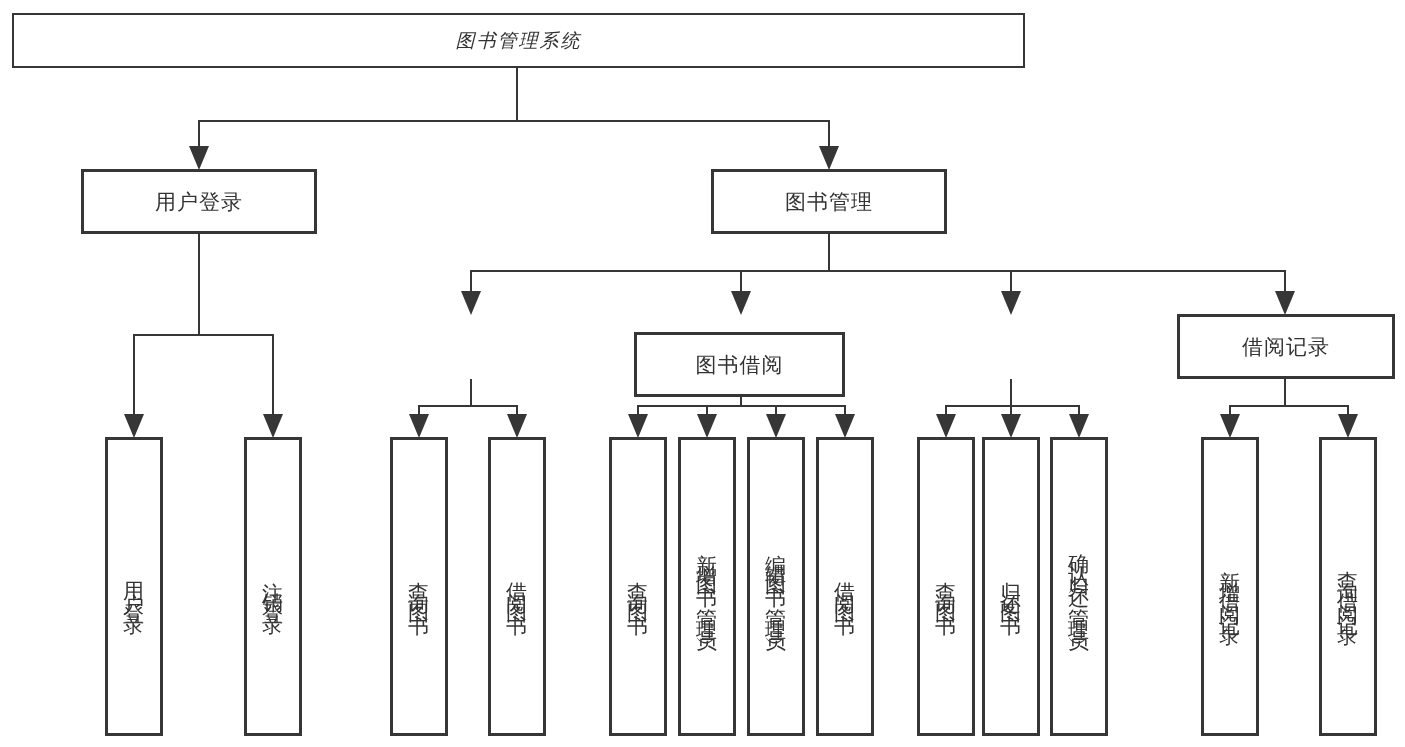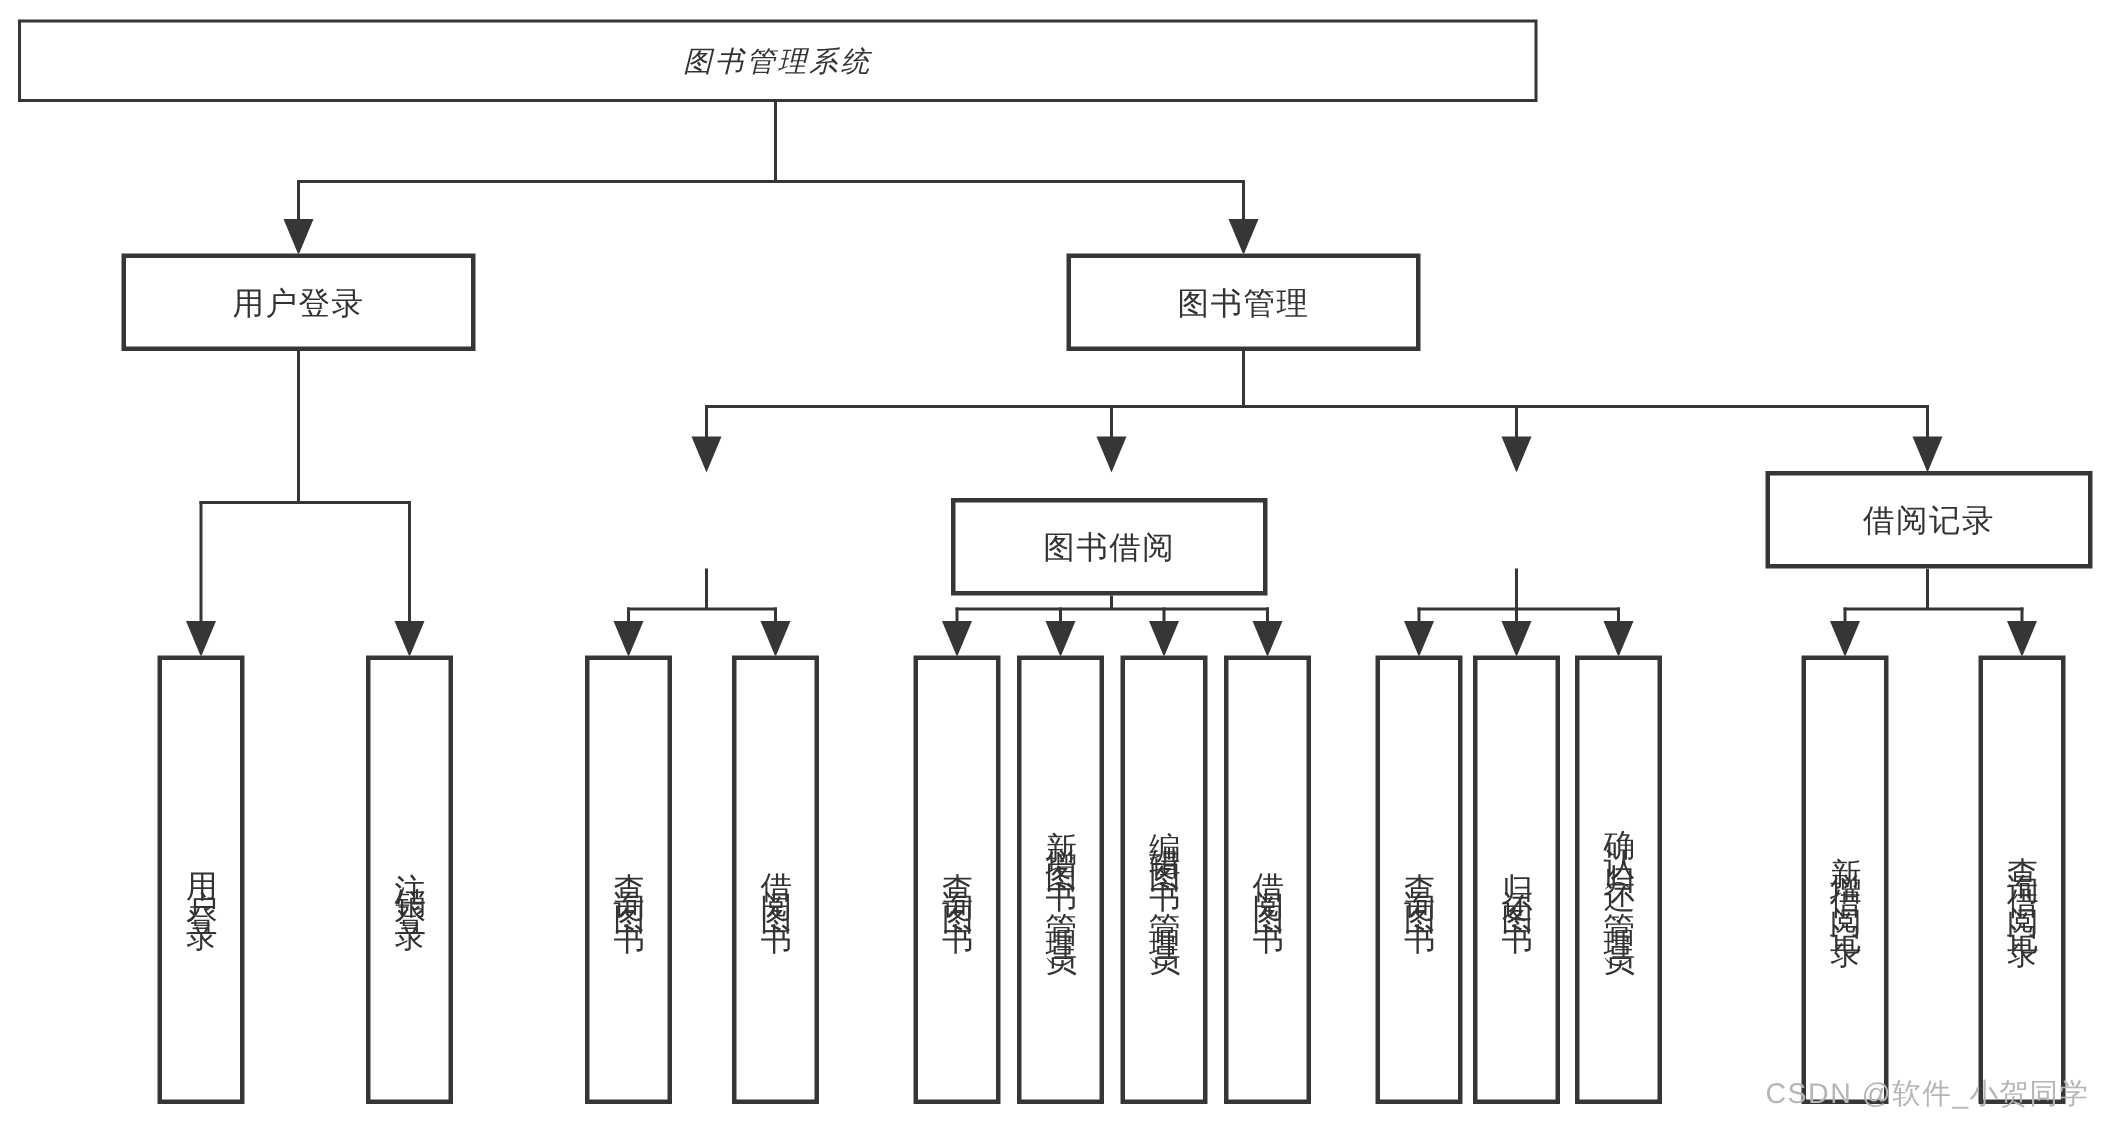--- a/index.html
+++ b/index.html
@@ -148,15 +148,14 @@
     <span class="vtext">确认归还（管理员）</span>
   </div>
 
   <div class="box vbox" style="left:1201px;top:437px;width:58px;height:299px;">
     <span class="vtext">新增借阅记录</span>
   </div>
   <div class="box vbox" style="left:1319px;top:437px;width:58px;height:299px;">
     <span class="vtext">查询借阅记录</span>
   </div>
 
-  <div class="watermark">CSDN @软件_小贺同学</div>
 
 </div>
 
 </body></html>

